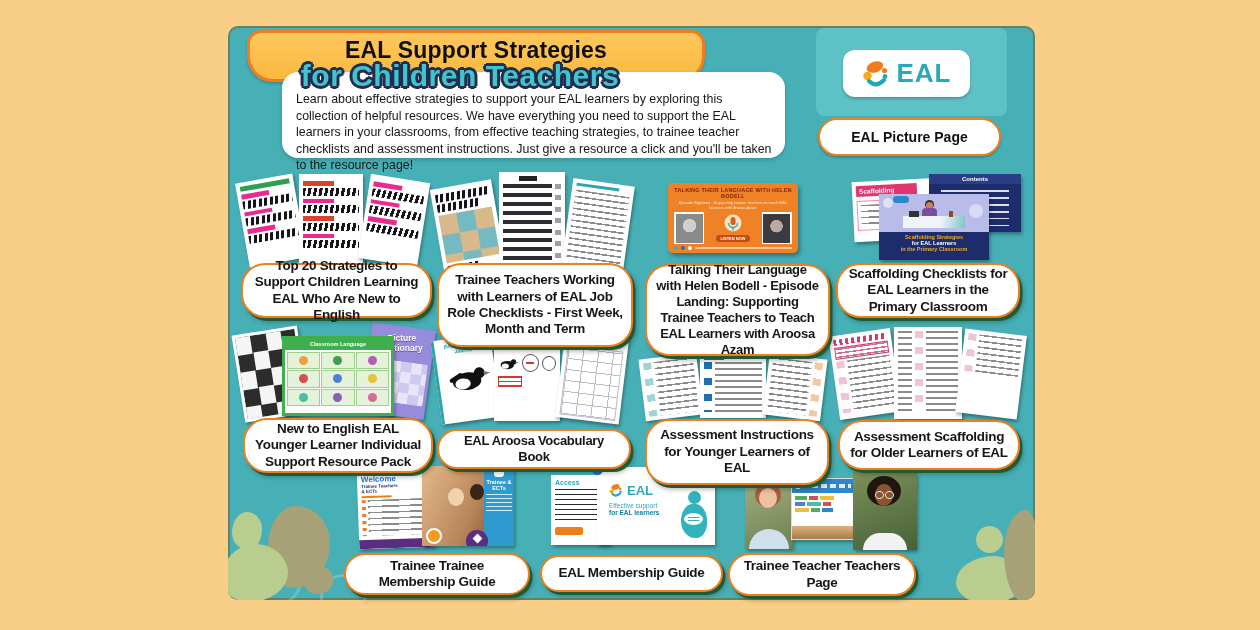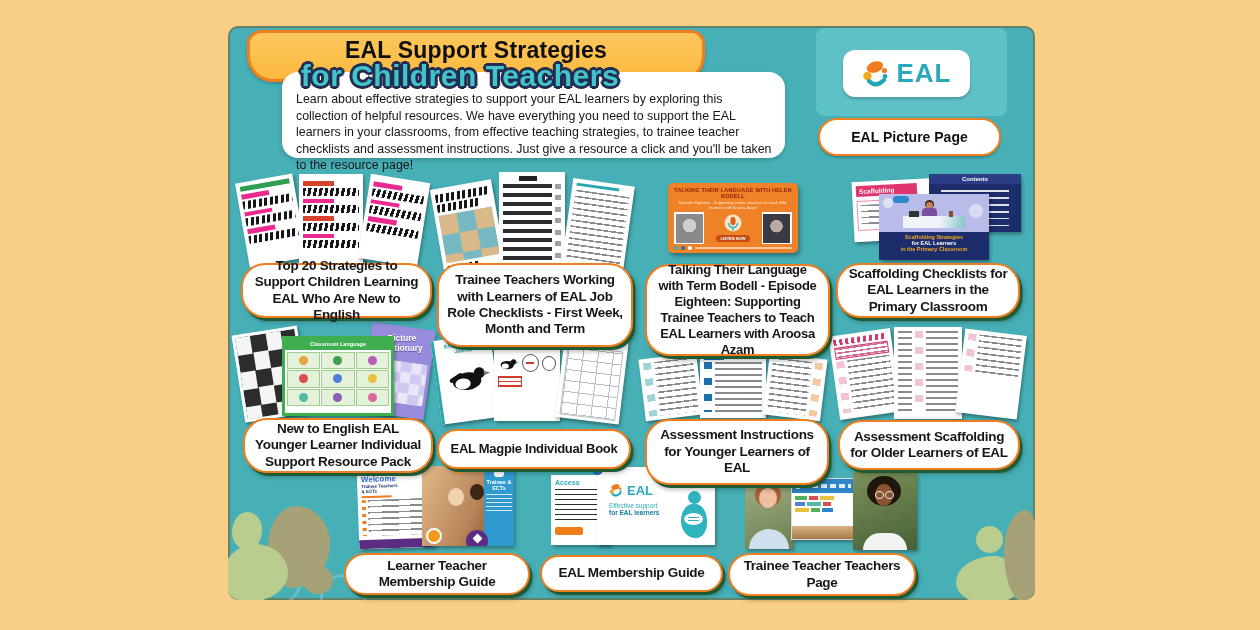--- a/index.html
+++ b/index.html
@@ -434,21 +434,21 @@
     <span class="dot" style="position:absolute;left:14px;top:4px;width:34px;height:30px;background:#20160e"></span>
     <span class="dot" style="position:absolute;left:22px;top:12px;width:18px;height:22px;background:#8a5430"></span>
     <span class="dot" style="position:absolute;left:22px;top:19px;width:7px;height:6px;background:transparent;border:1.5px solid #e8e8e8"></span>
     <span class="dot" style="position:absolute;left:32px;top:19px;width:7px;height:6px;background:transparent;border:1.5px solid #e8e8e8"></span>
     <span style="position:absolute;left:10px;bottom:0;width:44px;height:17px;background:#f2f2f2;border-radius:22px 22px 0 0"></span>
   </div>
 </div>
 
 <div class="pill p1">Top 20 Strategies to Support Children Learning EAL Who Are New to English</div>
 <div class="pill p2">Trainee Teachers Working with Learners of EAL Job Role Checklists - First Week, Month and Term</div>
-<div class="pill p3">Talking Their Language with Term Bodell - Episode Eighteen: Supporting Trainee Teachers to Teach EAL Learners with Aroosa Azam</div>
+<div class="pill p3">Talking Their Language with Helen Bodell - Episode Landing: Supporting Trainee Teachers to Teach EAL Learners with Aroosa Azam</div>
 <div class="pill p4">Scaffolding Checklists for EAL Learners in the Primary Classroom</div>
 <div class="pill p5">New to English EAL Younger Learner Individual Support Resource Pack</div>
-<div class="pill p6">EAL Magpie Individual Book</div>
+<div class="pill p6">EAL Aroosa Vocabulary Book</div>
 <div class="pill p7">Assessment Instructions for Younger Learners of EAL</div>
 <div class="pill p8">Assessment Scaffolding for Older Learners of EAL</div>
-<div class="pill p9">Learner Teacher Membership Guide</div>
+<div class="pill p9">Trainee Trainee Membership Guide</div>
 <div class="pill p10">EAL Membership Guide</div>
 <div class="pill p11">Trainee Teacher Teachers Page</div>
 
 </body></html>

